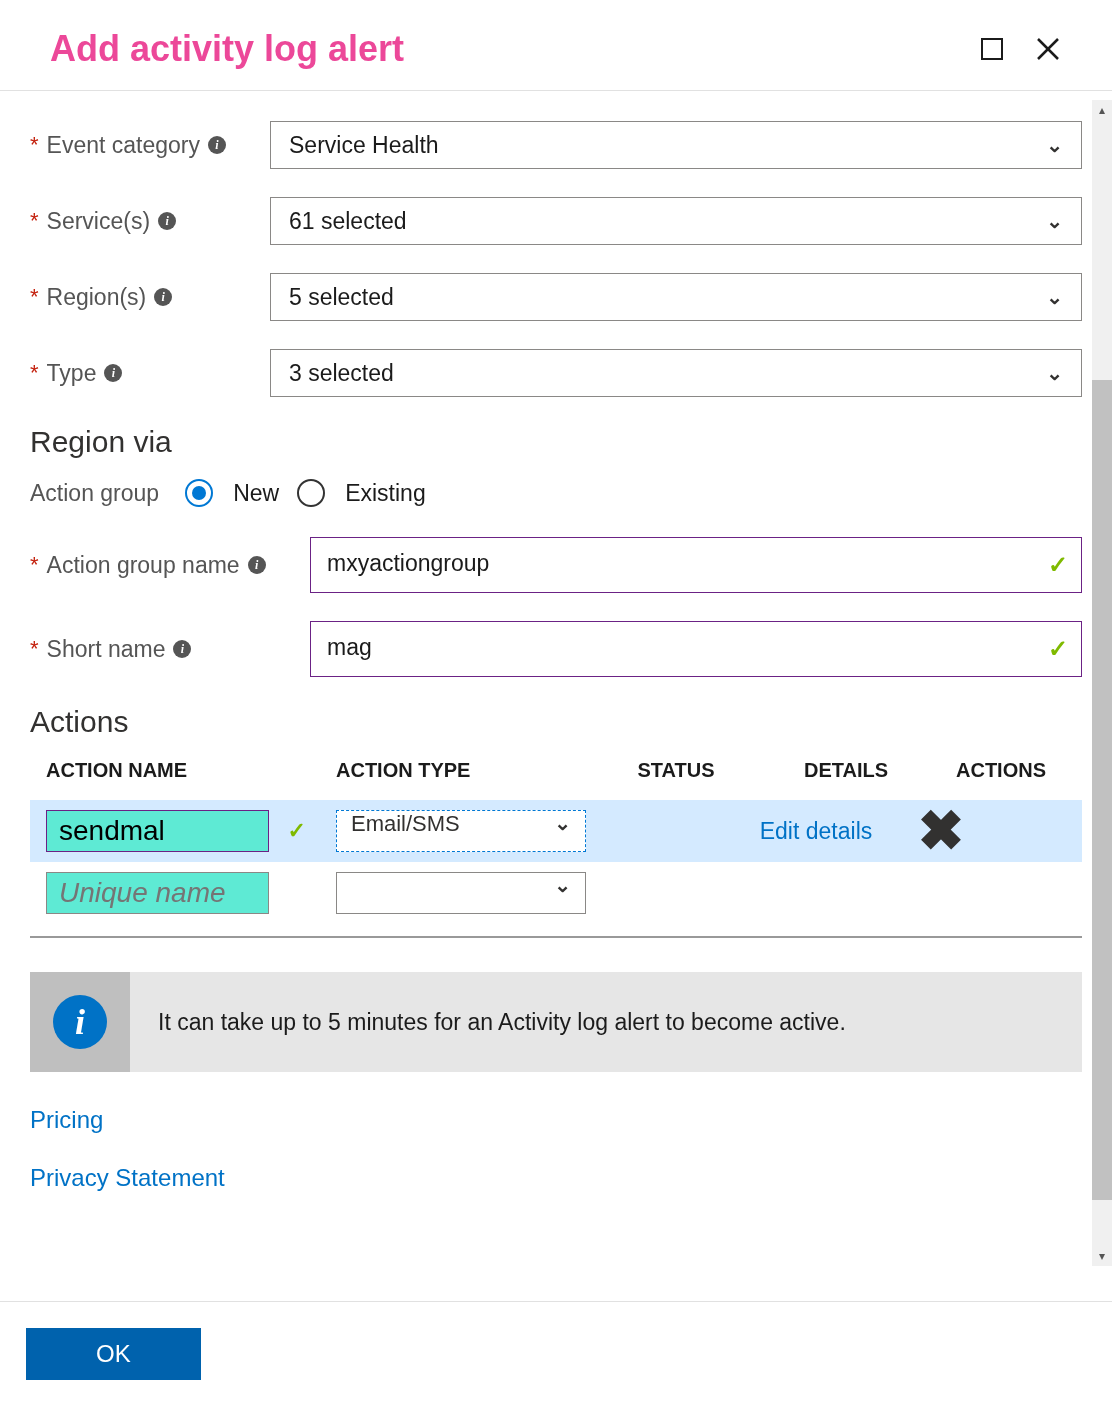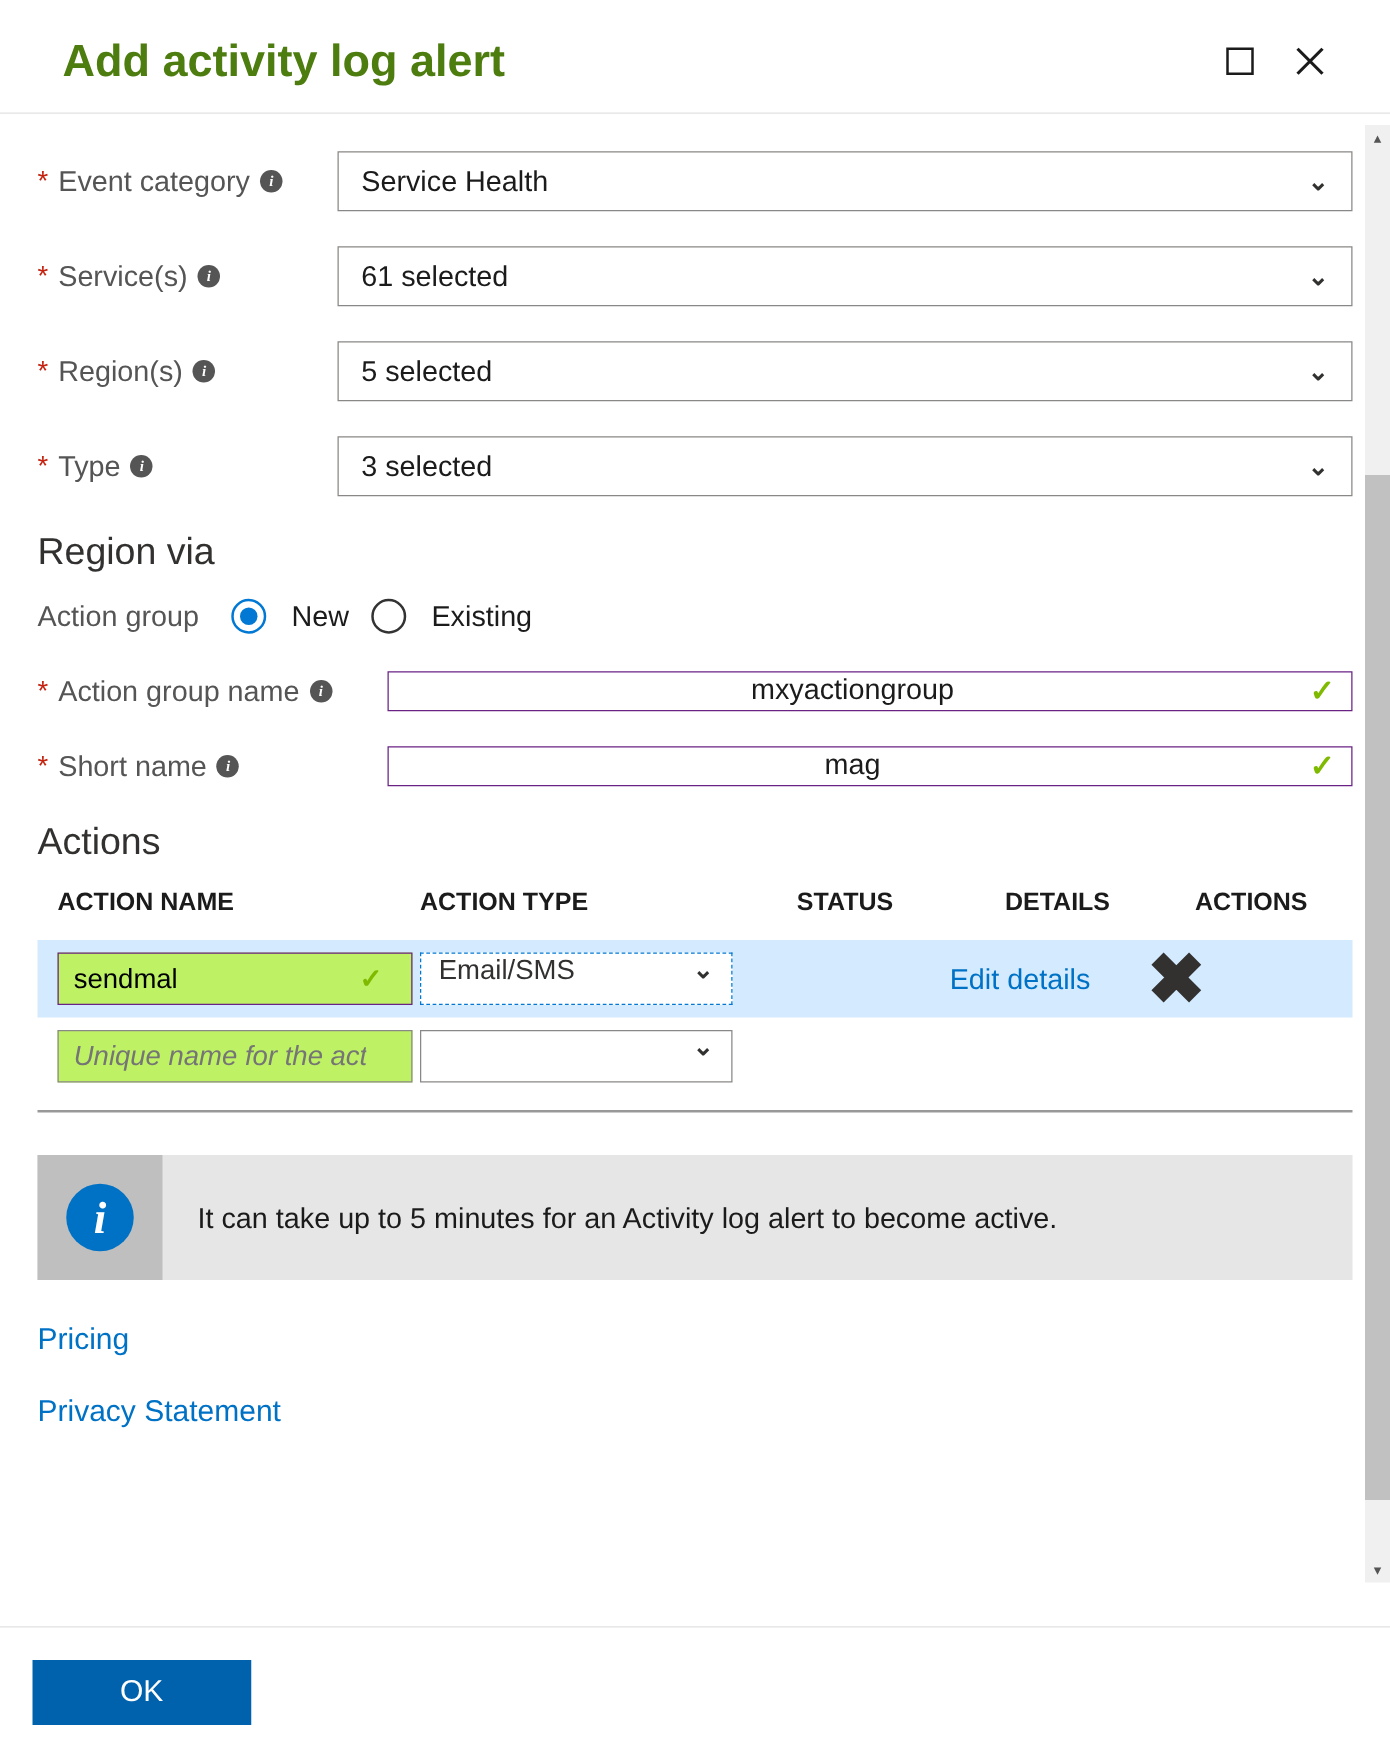--- a/index.html
+++ b/index.html
@@ -1,19 +1,19 @@
 <!DOCTYPE html>
 <html><head>
   <meta charset="utf-8">
   <style>
     * { box-sizing: border-box; margin: 0; padding: 0; font-family: 'Segoe UI', Arial, sans-serif; }
     body { background: #fff; color: #323130; width: 1112px; height: 1406px; position: relative; overflow: hidden; }
     
     .header { display: flex; align-items: center; justify-content: space-between; padding: 28px 50px 20px 50px; border-bottom: 1px solid #e1e1e1; }
-    .header-title { font-size: 36px; font-weight: 600; color: #4d7c0f; }
+    .header-title { font-size: 36px; font-weight: 600; color: #ec4899; }
     .header-controls { display: flex; gap: 28px; align-items: center; }
     .header-icon { width: 28px; height: 28px; display: flex; align-items: center; justify-content: center; cursor: pointer; }
     
     .content { padding: 30px 30px 0 30px; height: calc(100% - 200px); overflow-y: auto; }
     
     .section-title { font-size: 30px; font-weight: 400; color: #323130; margin-bottom: 20px; margin-top: 16px; }
     .section-title.first { margin-top: 0; }
     
     .field-row { display: flex; align-items: center; margin-bottom: 28px; }
     .field-label-wrap { display: flex; align-items: center; width: 240px; flex-shrink: 0; gap: 8px; }
@@ -27,36 +27,36 @@
     
     .radio-row { display: flex; align-items: center; gap: 18px; margin-bottom: 30px; }
     .radio-label { color: #555; font-size: 23px; margin-right: 8px; }
     .radio-opt { display: flex; align-items: flex-end; gap: 20px; cursor: pointer; }
     .radio-circle { width: 28px; height: 28px; border: 2px solid #333; border-radius: 50%; display: flex; align-items: center; justify-content: center; }
     .radio-circle.checked { border-color: #0078d4; }
     .radio-dot { width: 14px; height: 14px; background: #0078d4; border-radius: 50%; }
     .radio-text { font-size: 23px; color: #1b1b1b; }
     
     .text-input-wrap { flex: 1; position: relative; }
-    .text-input { width: 100%; height: 32px; border: 1px solid #6b2285; padding: 0 44px 4px 16px; font-size: 23px; color: #1b1b1b; outline: none; text-align: center; }
+    .text-input { width: 100%; height: 56px; border: 1px solid #6b2285; padding: 0 44px 4px 16px; font-size: 23px; color: #1b1b1b; outline: none; }
     .input-check { position: absolute; right: 14px; top: 50%; transform: translateY(-50%); color: #7fba00; font-size: 24px; font-weight: bold; }
     
     .actions-table { width: 100%; margin-top: 20px; }
     .actions-header { display: flex; padding: 0 16px 18px 16px; font-weight: 700; font-size: 20px; color: #1b1b1b; }
     .col-name { width: 290px; }
     .col-type { width: 260px; }
     .col-status { width: 160px; text-align: center; }
     .col-details { width: 180px; text-align: center; }
     .col-actions { flex: 1; text-align: center; }
     
     .action-row { display: flex; align-items: center; padding: 10px 16px; }
     .action-row.highlighted { background: #d4eaff; }
     .action-row.plain { border-bottom: 2px solid #999; padding-bottom: 22px; }
     
-    .action-name-input { width: 284px; height: 42px; border: 1px solid #6b2285; padding: 0 36px 0 12px; font-size: 22px; background: #bef264; }
+    .action-name-input { width: 223px; height: 42px; border: 1px solid #6b2285; padding: 0 36px 0 12px; font-size: 28px; background: #5eead4; }
     .action-name-input.gray { border: 1px solid #8a8886; font-style: italic; color: #777; }
     .action-name-wrap { position: relative; width: 270px; margin-right: 20px; }
     .action-name-check { position: absolute; right: 10px; top: 50%; transform: translateY(-50%); color: #7fba00; font-size: 22px; font-weight: bold; }
     
     .action-type-dd { width: 250px; height: 42px; border: 1px dashed #0078d4; display: flex; justify-content: space-between; padding: 0 14px; background: #fff; cursor: pointer; margin-right: 20px; }
     .action-type-dd.plain { border: 1px solid #8a8886; }
     .action-type-text { font-size: 22px; }
     
     .edit-link { color: #0072c6; font-size: 23px; cursor: pointer; width: 180px; text-align: center; }
     .delete-x { width: 70px; display: flex; justify-content: center; font-size: 56px; font-weight: 900; line-height: 0.6; cursor: pointer; }

